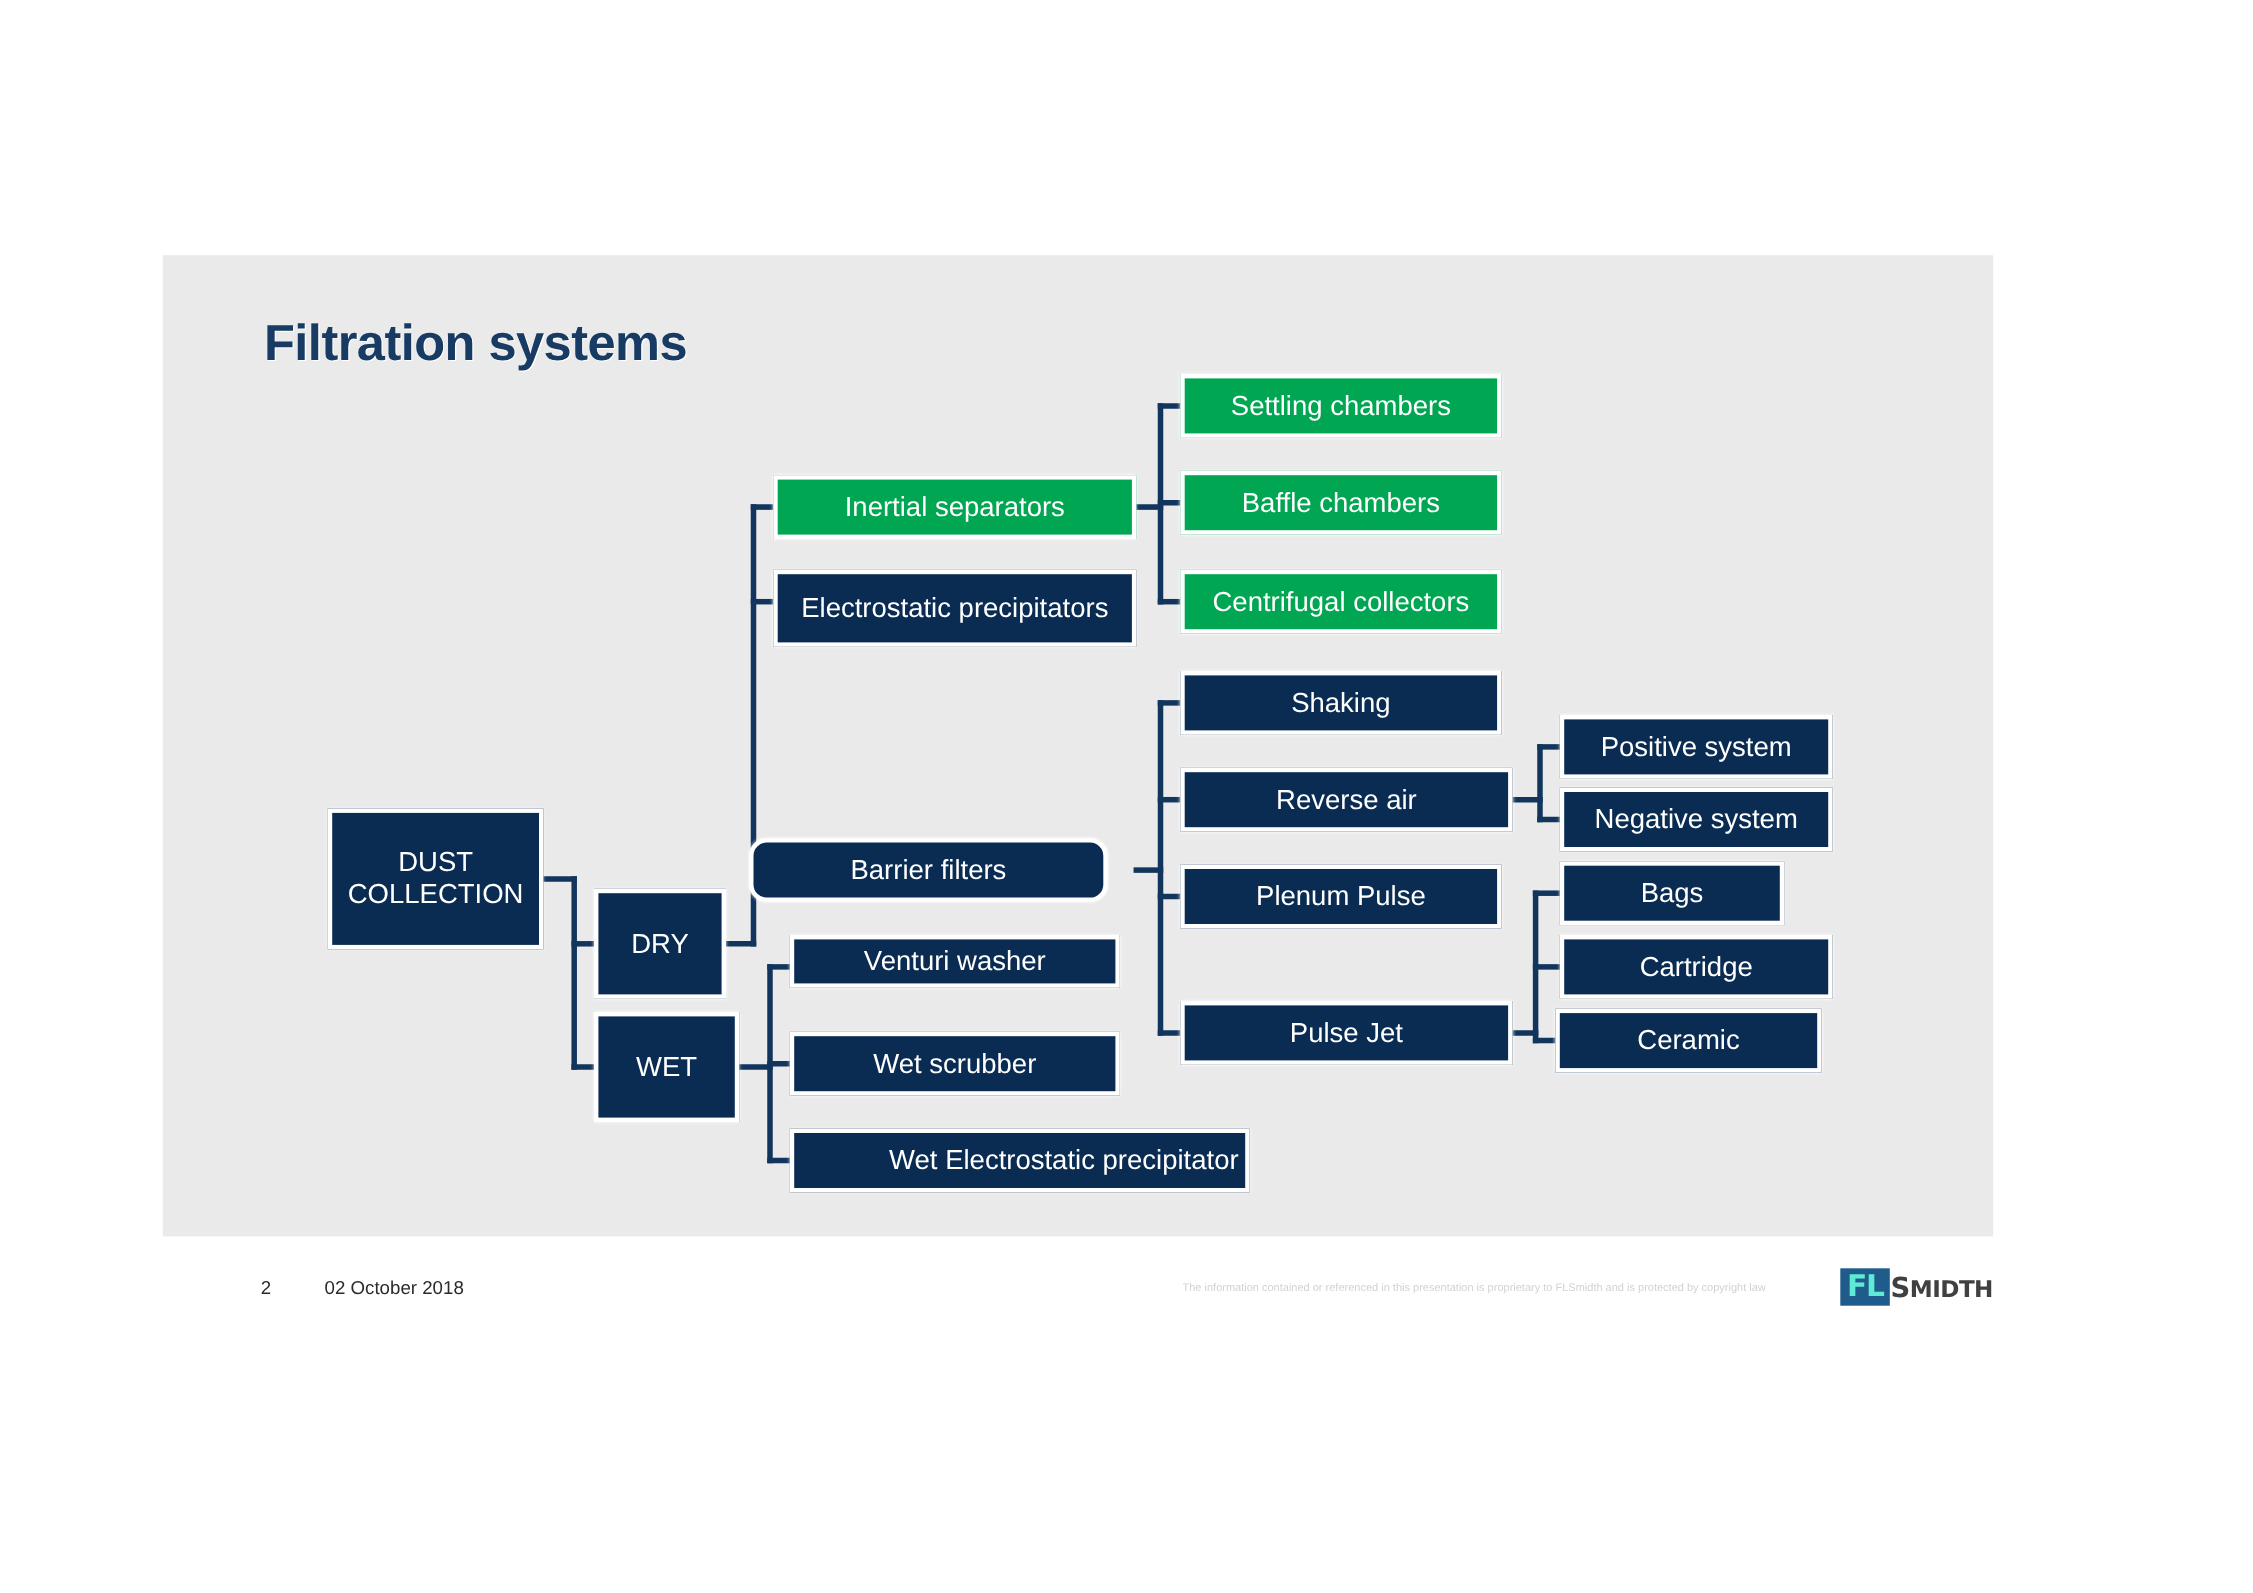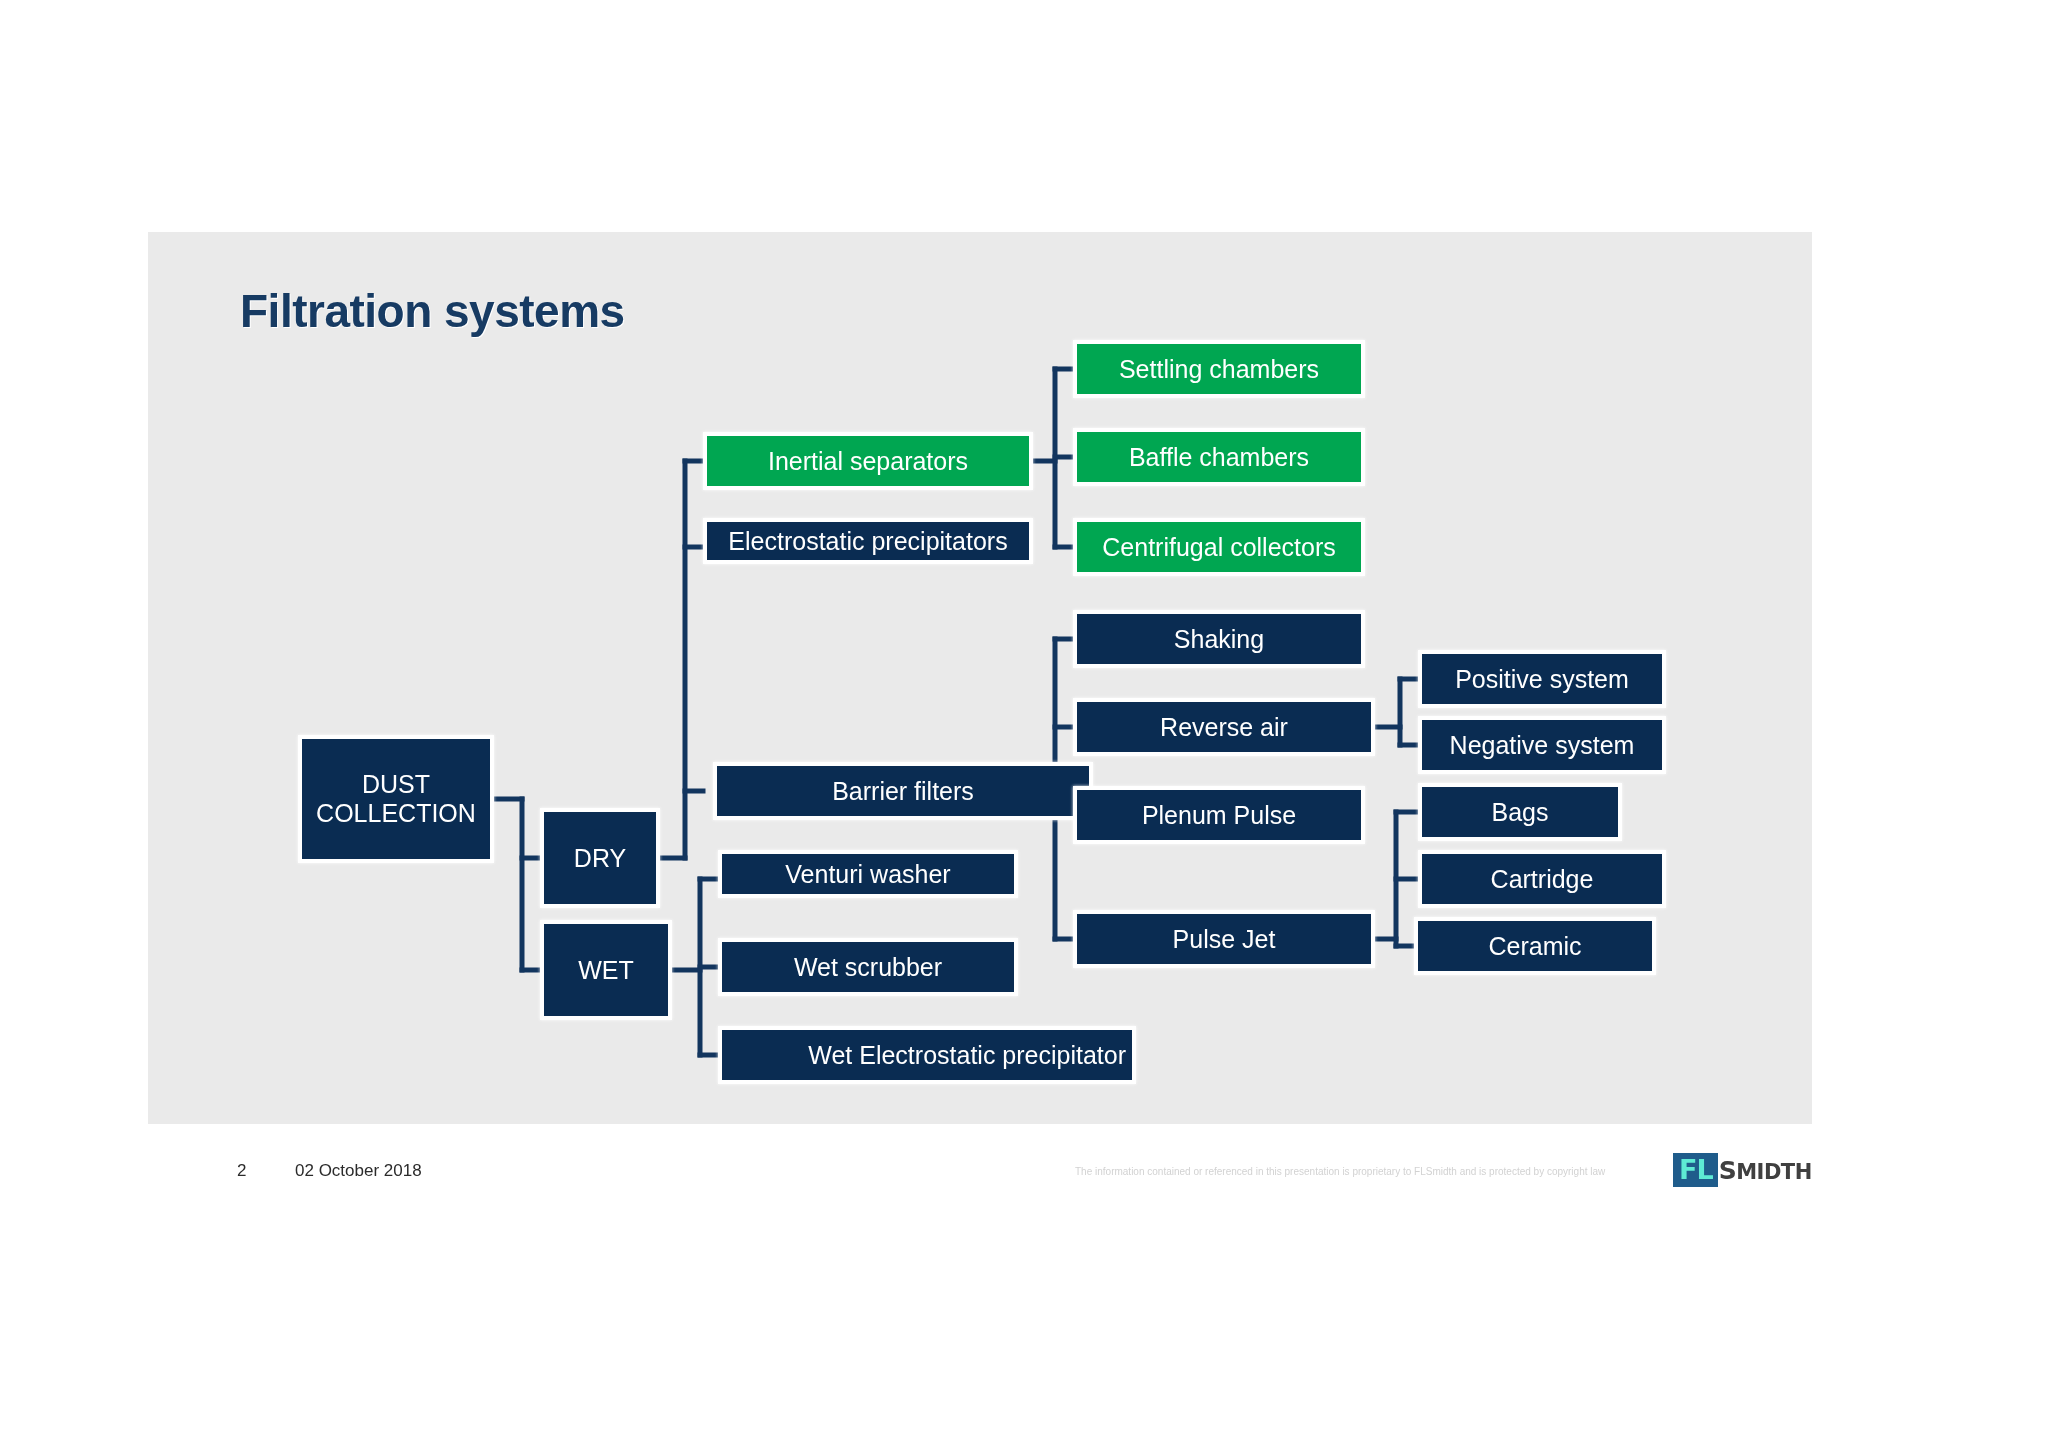--- a/index.html
+++ b/index.html
@@ -169,24 +169,24 @@
         </div>
         <div class="node navy" style="left: 392px; top: 576px; width: 120px; height: 100px;">
           <span class="lbl">DRY</span>
         </div>
         <div class="node navy" style="left: 392px; top: 688px; width: 132px; height: 100px;">
           <span class="lbl">WET</span>
         </div>
         <div class="node green" style="left: 555px; top: 200px; width: 330px; height: 58px;">
           <span class="lbl">Inertial separators</span>
         </div>
-        <div class="node navy" style="left: 555px; top: 286px; width: 330px; height: 46px;">
+        <div class="node navy" style="left: 555px; top: 286px; width: 330px; height: 70px;">
           <span class="lbl">Electrostatic precipitators</span>
         </div>
-        <div class="node navy" style="left: 565px; top: 530px; width: 380px; height: 58px;">
+        <div class="node navy" style="left: 533px; top: 530px; width: 326px; height: 58px; border-radius: 16px;">
           <span class="lbl">Barrier filters</span>
         </div>
         <div class="node navy" style="left: 570px; top: 618px; width: 300px; height: 48px; justify-content: center;">
           <span class="lbl">Venturi washer</span>
         </div>
         <div class="node navy" style="left: 570px; top: 706px; width: 300px; height: 58px;">
           <span class="lbl">Wet scrubber</span>
         </div>
         <div class="node navy" style="left: 570px; top: 794px; width: 418px; height: 58px; text-align: right;">
           <span class="lbl">Wet Electrostatic precipitator</span>

